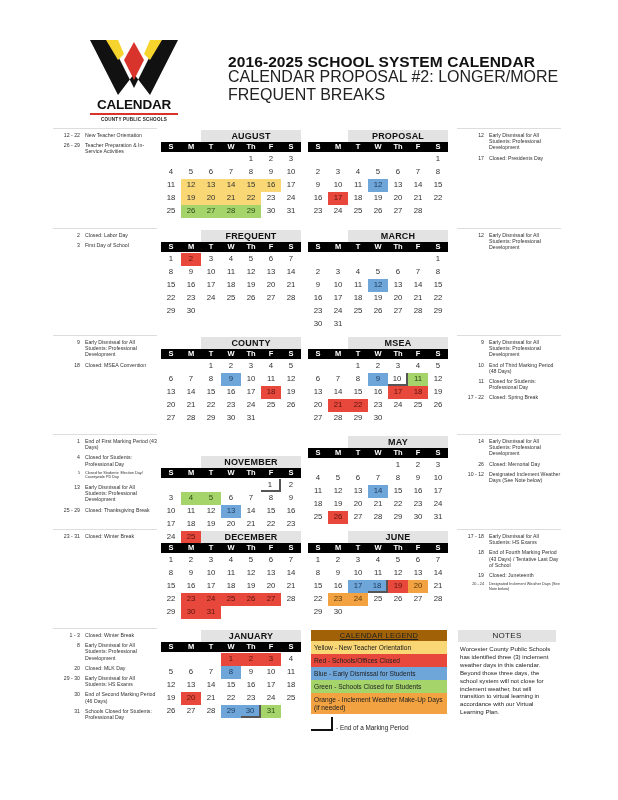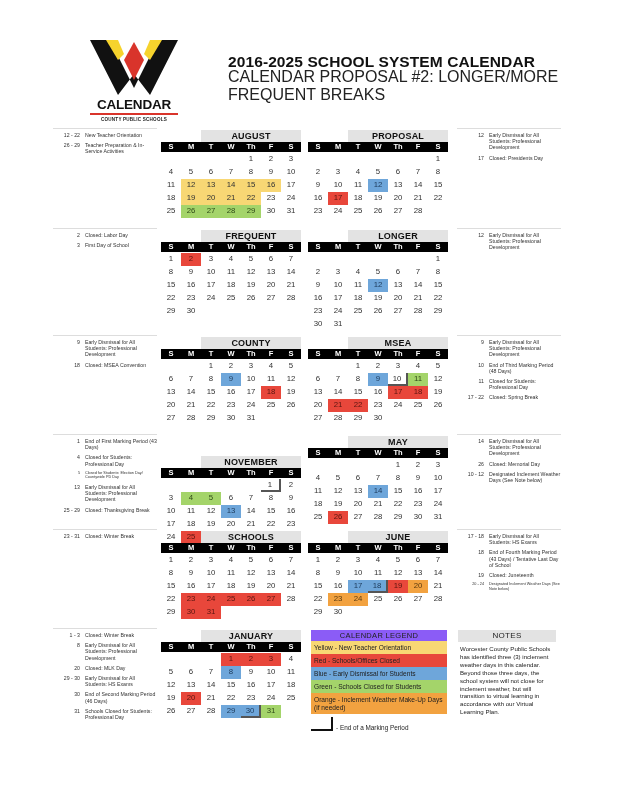--- a/index.html
+++ b/index.html
@@ -23,21 +23,21 @@
   .cal .wd span{flex:1;text-align:center;color:#fff;font-weight:bold;font-size:7.5px;line-height:10px;}
   .cal .grid{display:grid;grid-template-columns:repeat(7,20px);grid-auto-rows:13px;padding-top:1px;}
   .cal .d{text-align:center;font-size:7.8px;line-height:12px;color:#333;box-sizing:border-box;}
   .d.yellow{background:#f8d774;}
   .d.red{background:#e8473b;color:#5a1510;}
   .d.blue{background:#6ea6da;color:#1d3a5a;}
   .d.green{background:#a4d46a;color:#2f4a17;}
   .d.orange{background:#f2a240;color:#5a3a10;}
   .d.mark{border-bottom:2px solid #555;border-right:2px solid #555;}
   .legend{position:absolute;left:311px;top:630px;width:136px;}
-  .legend .lh{height:11px;background:#8b5cf6;text-align:center;font-size:7.5px;line-height:11px;color:#222;letter-spacing:0.3px;}
+  .legend .lh{height:11px;background:#a16207;text-align:center;font-size:7.5px;line-height:11px;color:#222;letter-spacing:0.3px;text-decoration:underline;}
   .legend .li{font-size:6.6px;line-height:8px;padding:2.5px 3px;color:#222;}
   .legend .mp{display:flex;align-items:flex-end;margin-top:3px;font-size:6.4px;color:#222;}
   .legend .mp .br{width:22px;height:14px;border-right:2px solid #111;border-bottom:2px solid #111;margin-right:3px;box-sizing:border-box;}
   .notesbox{position:absolute;left:458px;top:630px;width:98px;}
   .notesbox .nh{height:12px;background:#e3e3e3;text-align:center;font-size:8px;line-height:12px;color:#222;letter-spacing:0.3px;}
   .notesbox .nb{font-size:6.1px;line-height:7.9px;color:#222;padding:3px 2px 0 2px;}
 </style>
 </head>
 <body>
 
@@ -221,21 +221,21 @@
         <div class="d">24</div>
         <div class="d">25</div>
         <div class="d">26</div>
         <div class="d">27</div>
         <div class="d">28</div>
         <div class="d">29</div>
         <div class="d">30</div>
       </div>
     </div>
     <div class="cal" style="left: 308px; top: 230px;">
-      <div class="mh">LONGER</div>
+      <div class="mh">MARCH</div>
       <div class="wd">
         <span>S</span>
         <span>M</span>
         <span>T</span>
         <span>W</span>
         <span>Th</span>
         <span>F</span>
         <span>S</span>
       </div>
       <div class="grid">
@@ -539,21 +539,21 @@
         <span class="nt">Designated Inclement Weather Days (See Note below)</span>
       </div>
     </div>
     <div class="notes left" style="top: 529px;">
       <div class="note">
         <span class="nd">23 - 31</span>
         <span class="nt">Closed: Winter Break</span>
       </div>
     </div>
     <div class="cal" style="left: 161px; top: 531px;">
-      <div class="mh">SCHOOLS</div>
+      <div class="mh">DECEMBER</div>
       <div class="wd">
         <span>S</span>
         <span>M</span>
         <span>T</span>
         <span>W</span>
         <span>Th</span>
         <span>F</span>
         <span>S</span>
       </div>
       <div class="grid">

